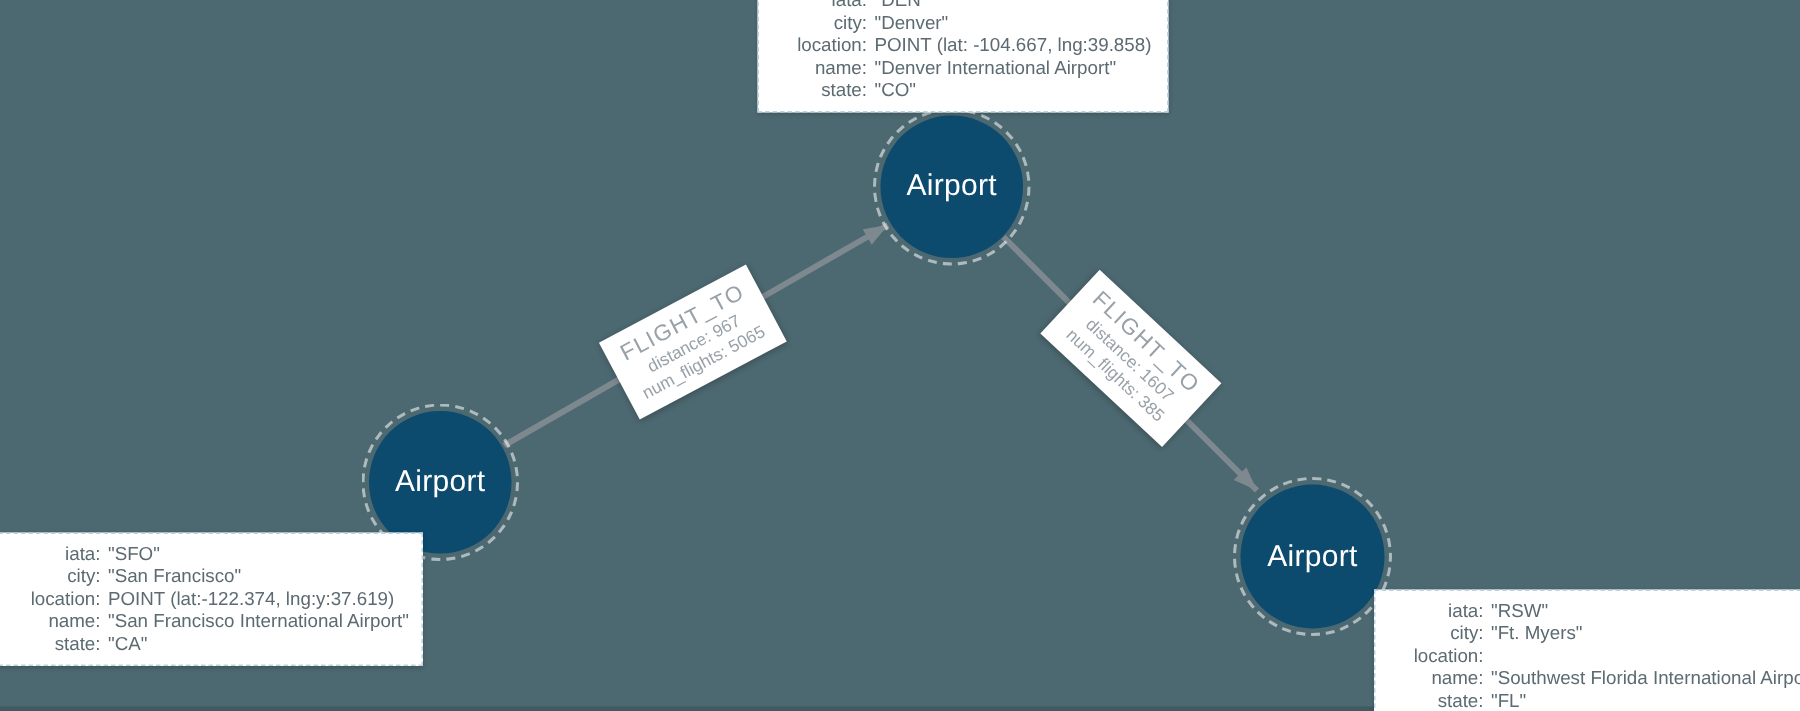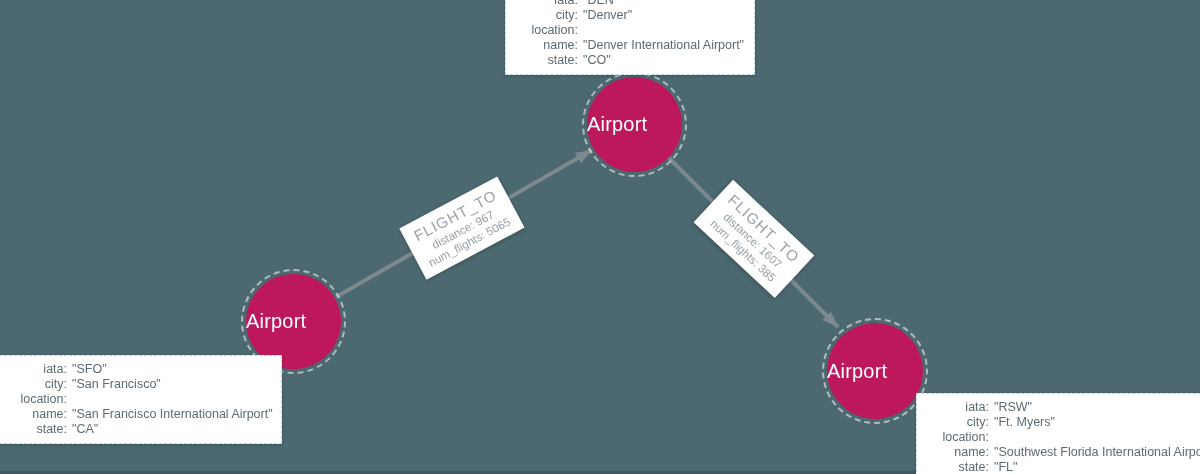--- a/index.html
+++ b/index.html
@@ -13,24 +13,24 @@
   }
   .bottom-strip{
     position:absolute;left:0;bottom:0;width:100%;height:3px;
     background:rgba(0,0,0,0.14);z-index:0;
   }
   svg.edges-layer{position:absolute;left:0;top:0;z-index:1;}
 
   .node{
     position:absolute;z-index:2;
     width:95px;height:95px;border-radius:50%;
-    background:#be185d;
+    background:#0c4a6e;
     outline:2px dashed rgba(255,255,255,0.55);
     outline-offset:3px;
-    display:flex;align-items:center;justify-content:flex-start;
+    display:flex;align-items:center;justify-content:center;
     cursor:pointer;
   }
   .node-label{
     color:#ffffff;font-size:20px;letter-spacing:0.2px;
   }
 
   .edge-label{
     position:absolute;z-index:3;
     background:#ffffff;
     box-shadow:0 1px 4px rgba(0,0,0,0.25);
@@ -106,20 +106,21 @@
     <div class="trow">
       <span class="tkey">iata:</span>
       <span class="tval">"DEN"</span>
     </div>
     <div class="trow">
       <span class="tkey">city:</span>
       <span class="tval">"Denver"</span>
     </div>
     <div class="trow">
       <span class="tkey">location:</span>
+      <span class="tval">POINT (lat: -104.667, lng:39.858)</span>
     </div>
     <div class="trow">
       <span class="tkey">name:</span>
       <span class="tval">"Denver International Airport"</span>
     </div>
     <div class="trow">
       <span class="tkey">state:</span>
       <span class="tval">"CO"</span>
     </div>
   </div>
@@ -128,20 +129,21 @@
     <div class="trow">
       <span class="tkey">iata:</span>
       <span class="tval">"SFO"</span>
     </div>
     <div class="trow">
       <span class="tkey">city:</span>
       <span class="tval">"San Francisco"</span>
     </div>
     <div class="trow">
       <span class="tkey">location:</span>
+      <span class="tval">POINT (lat:-122.374, lng:y:37.619)</span>
     </div>
     <div class="trow">
       <span class="tkey">name:</span>
       <span class="tval">"San Francisco International Airport"</span>
     </div>
     <div class="trow">
       <span class="tkey">state:</span>
       <span class="tval">"CA"</span>
     </div>
   </div>

